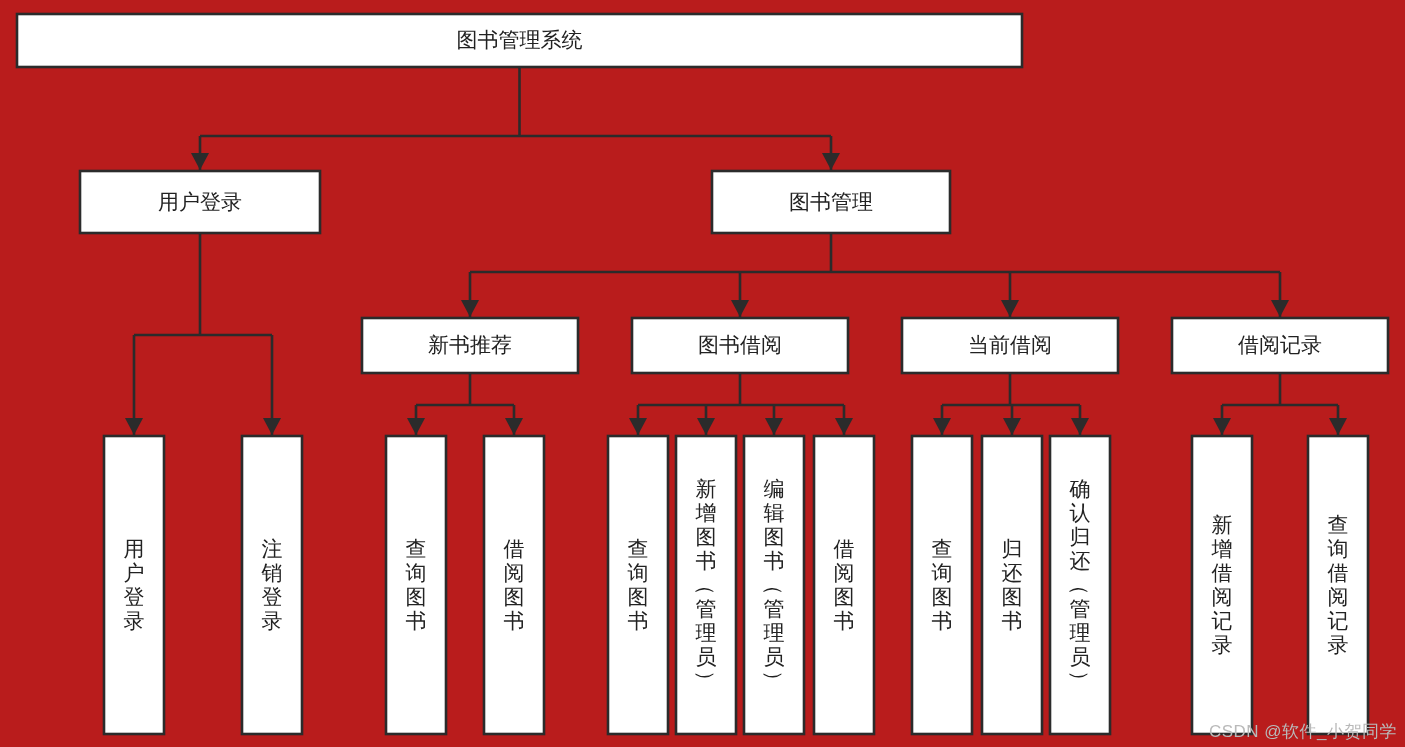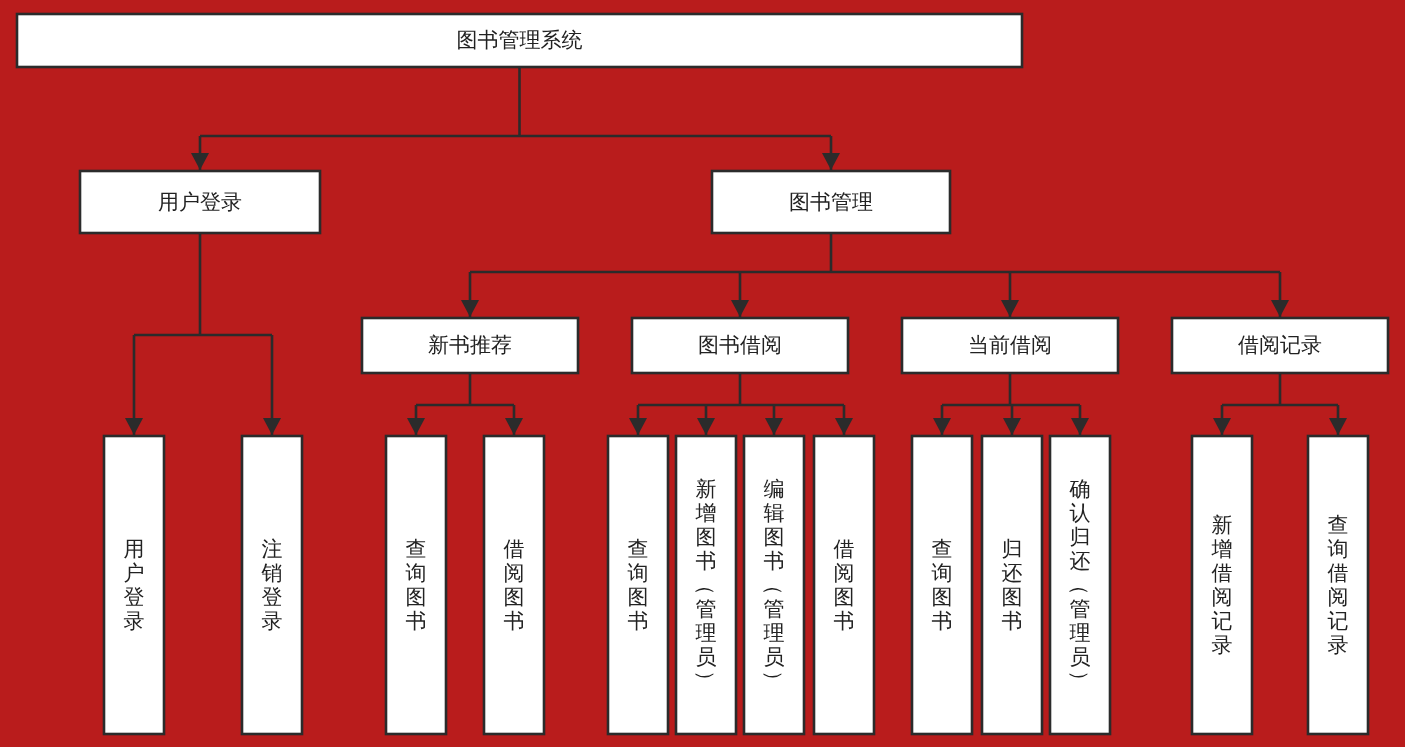--- a/index.html
+++ b/index.html
@@ -274,14 +274,15 @@
           <text x="1338" y="531.72" class="node-label-v">查</text>
           <text x="1338" y="555.72" class="node-label-v">询</text>
           <text x="1338" y="579.72" class="node-label-v">借</text>
           <text x="1338" y="603.72" class="node-label-v">阅</text>
           <text x="1338" y="627.72" class="node-label-v">记</text>
           <text x="1338" y="651.72" class="node-label-v">录</text>
         </g>
       </g>
   </svg>
 
+  <div class="watermark">CSDN @软件_小贺同学</div>
 
 </div>
 
 </body></html>

